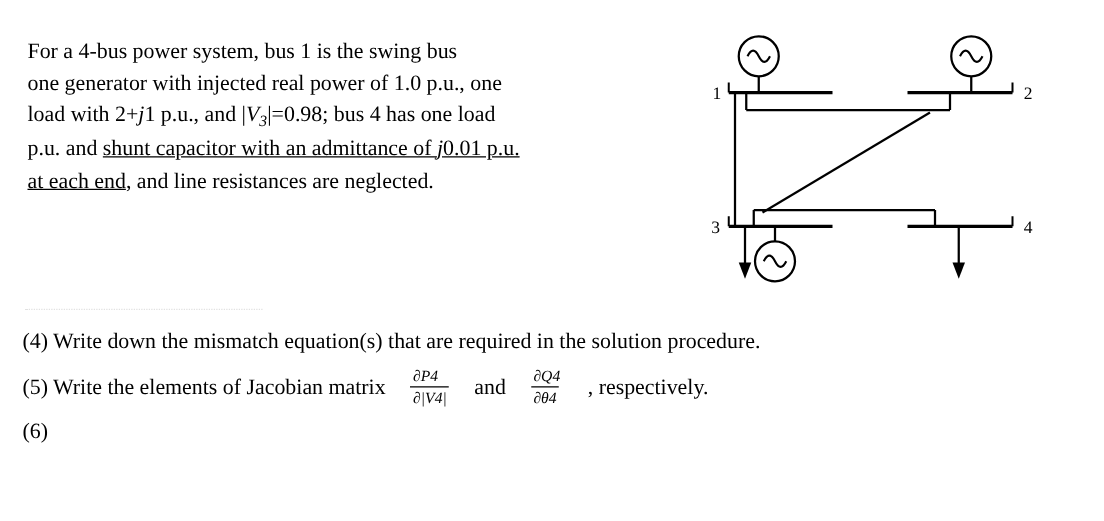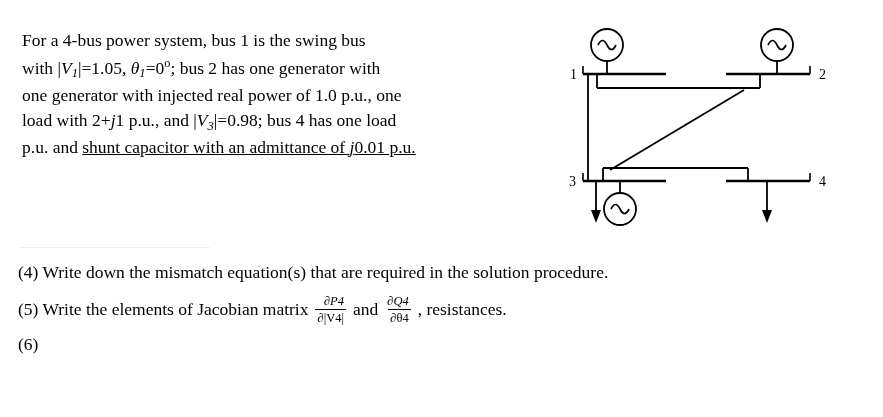--- a/index.html
+++ b/index.html
@@ -64,57 +64,58 @@
     display: flex;
     align-items: center;
     margin-bottom: 9px;
     white-space: nowrap;
   }
   .q4 { margin-bottom: 11px; }
   .q6 { margin-top: 3px; }
   .frac {
     display: inline-flex;
     flex-direction: column;
-    align-items: flex-end;
+    align-items: flex-start;
     vertical-align: middle;
-    margin: 0 3px;
+    margin: 0 16px;
     font-size: 12.5px;
     line-height: 1.12;
   }
   .frac .num {
     padding: 0 2px 1px 2px;
     font-style: italic;
   }
   .frac .den {
     border-top: 1.3px solid #000;
     padding: 1px 2px 0 2px;
+    font-style: italic;
   }
   .spaced { margin: 0 4px; }
   .underline-j { text-decoration: underline; }
   .sep {
     position: absolute;
     left: 20px;
     top: 247px;
     width: 190px;
     height: 0;
     border-top: 1px dotted #c9c9c9;
     opacity: 0.55;
   }
 </style>
 </head>
 <body>
 
 <div class="page">
 
   <div class="problem-text">
     <p>For a 4-bus power system, bus 1 is the swing bus</p>
-    <p>with |<span class="var">V</span><span class="sub">1</span>|=1.05, <span class="var">θ</span><span class="sub">1</span>=0<sup style="font-size:0.7em;">o</sup>; bus 2 has one generator with</p>
     <p>one generator with injected real power of 1.0 p.u., one</p>
     <p>load with 2+<span class="var">j</span>1 p.u., and |<span class="var">V</span><span class="sub">3</span>|=0.98; bus 4 has one load</p>
     <p>p.u. and <span class="u">shunt capacitor with an admittance of <span class="var">j</span>0.01 p.u.</span></p>
+    <p><span class="u">at each end</span>, and line resistances are neglected.</p>
   </div>
 
   <div class="sep"></div>
 
   <div class="diagram">
     <svg width="320" height="225" viewBox="0 0 320 225" xmlns="http://www.w3.org/2000/svg">
 
       <line x1="35" y1="56" x2="118" y2="56" stroke="#000" stroke-width="2.6"></line>
 
       <line x1="178" y1="56" x2="262" y2="56" stroke="#000" stroke-width="2.6"></line>
@@ -177,21 +178,21 @@
       <span class="spaced">Write the elements of Jacobian matrix</span>
       <span class="frac">
         <span class="num">∂P4</span>
         <span class="den">∂|V4|</span>
       </span>
       <span class="spaced">and</span>
       <span class="frac">
         <span class="num">∂Q4</span>
         <span class="den">∂θ4</span>
       </span>
-      <span class="spaced">, resistances.</span>
+      <span class="spaced">, respectively.</span>
     </div>
 
     <div class="q-row q6">
       <span>(6)</span>
     </div>
 
   </div>
 
 </div>
 

